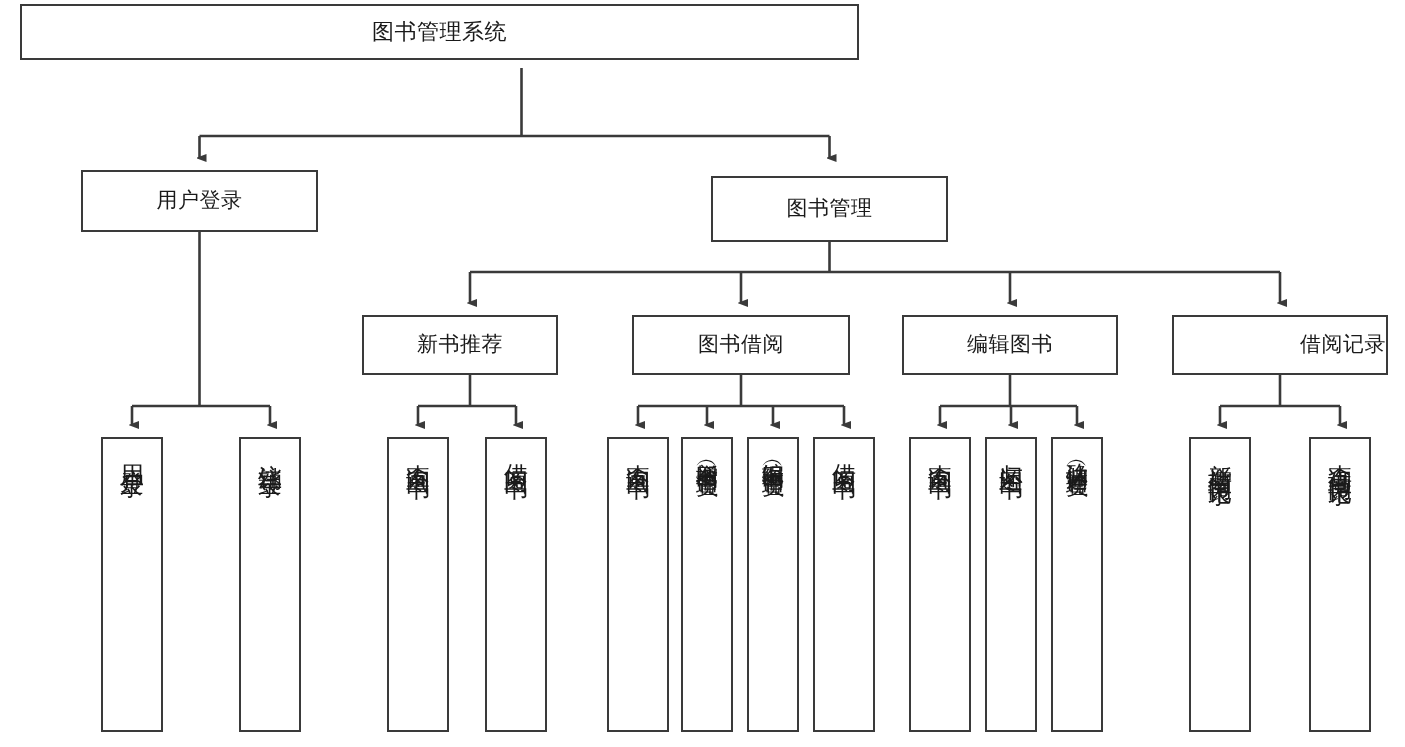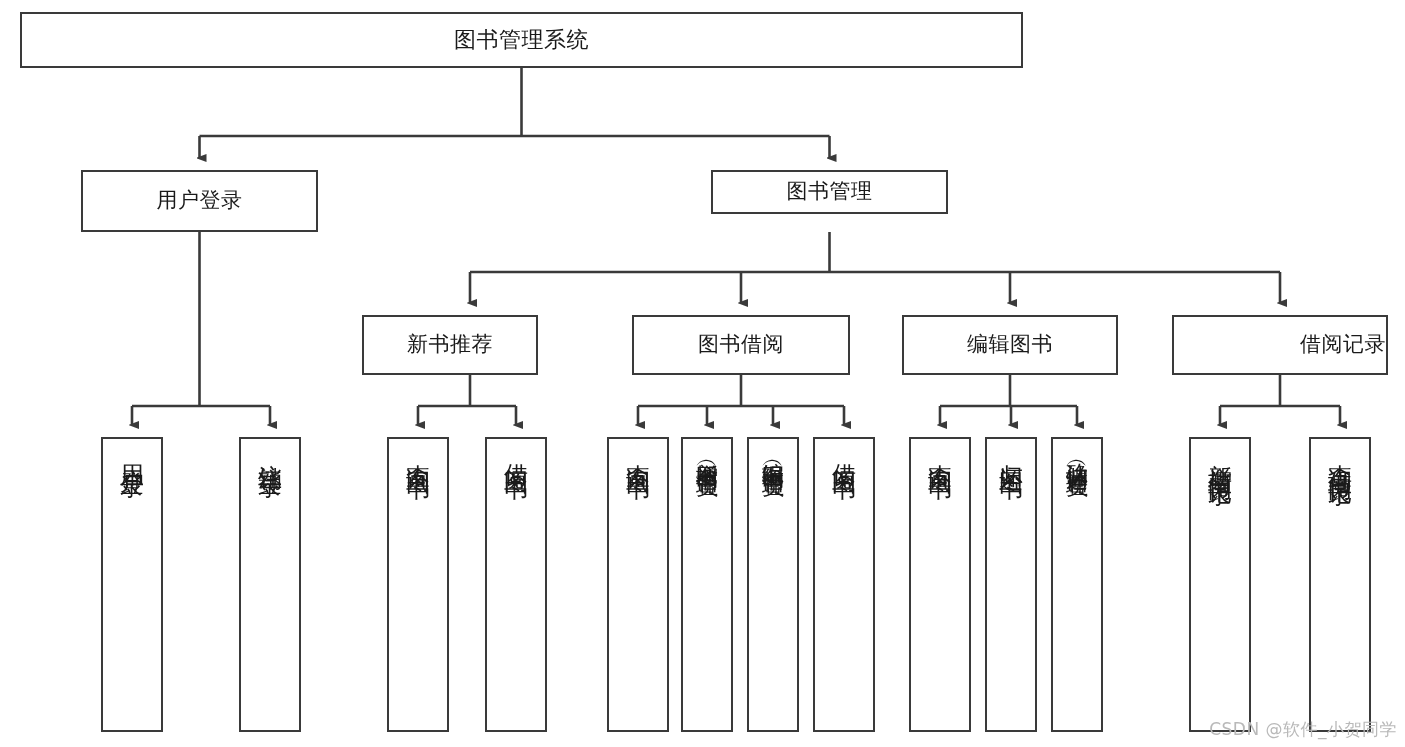--- a/index.html
+++ b/index.html
@@ -120,30 +120,30 @@
         <path d="M 1011 406 L 1011 425" marker-end="url(#arrow)"></path>
         <path d="M 1077 406 L 1077 425" marker-end="url(#arrow)"></path>
         <path d="M 1280 375 L 1280 406"></path>
         <path d="M 1220 406 L 1340 406"></path>
         <path d="M 1220 406 L 1220 425" marker-end="url(#arrow)"></path>
         <path d="M 1340 406 L 1340 425" marker-end="url(#arrow)"></path>
       </g>
   </svg>
 
   <div id="nodes-layer">
-      <div class="node horiz root" style="left: 20px; top: 12px; width: 1003px; height: 56px;">
+      <div class="node horiz root" style="left: 20px; top: 4px; width: 839px; height: 56px;">
         <span class="node-label">图书管理系统</span>
       </div>
       <div class="node horiz" style="left: 81px; top: 170px; width: 237px; height: 62px;">
         <span class="node-label">用户登录</span>
       </div>
-      <div class="node horiz" style="left: 711px; top: 170px; width: 237px; height: 44px;">
+      <div class="node horiz" style="left: 711px; top: 176px; width: 237px; height: 66px;">
         <span class="node-label">图书管理</span>
       </div>
-      <div class="node horiz" style="left: 362px; top: 315px; width: 176px; height: 60px;">
+      <div class="node horiz" style="left: 362px; top: 315px; width: 196px; height: 60px;">
         <span class="node-label">新书推荐</span>
       </div>
       <div class="node horiz" style="left: 632px; top: 315px; width: 218px; height: 60px;">
         <span class="node-label">图书借阅</span>
       </div>
       <div class="node horiz" style="left: 902px; top: 315px; width: 216px; height: 60px;">
         <span class="node-label">编辑图书</span>
       </div>
       <div class="node horiz" style="left: 1172px; top: 315px; width: 216px; height: 60px; justify-content: flex-end;">
         <span class="node-label">借阅记录</span>
@@ -182,14 +182,13 @@
         <span class="node-label">确认归还（管理员）</span>
       </div>
       <div class="node vert" style="left: 1189px; top: 437px; width: 62px; height: 295px;">
         <span class="node-label">新增借阅记录</span>
       </div>
       <div class="node vert" style="left: 1309px; top: 437px; width: 62px; height: 295px;">
         <span class="node-label">查询借阅记录</span>
       </div>
     </div>
 
-  <div class="watermark">CSDN @软件_小贺同学</div>
 </div>
 
 </body></html>

